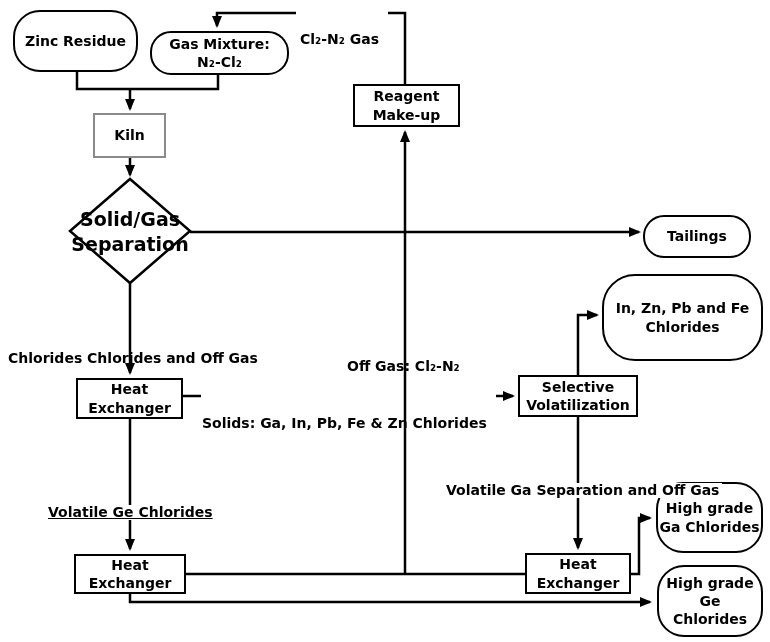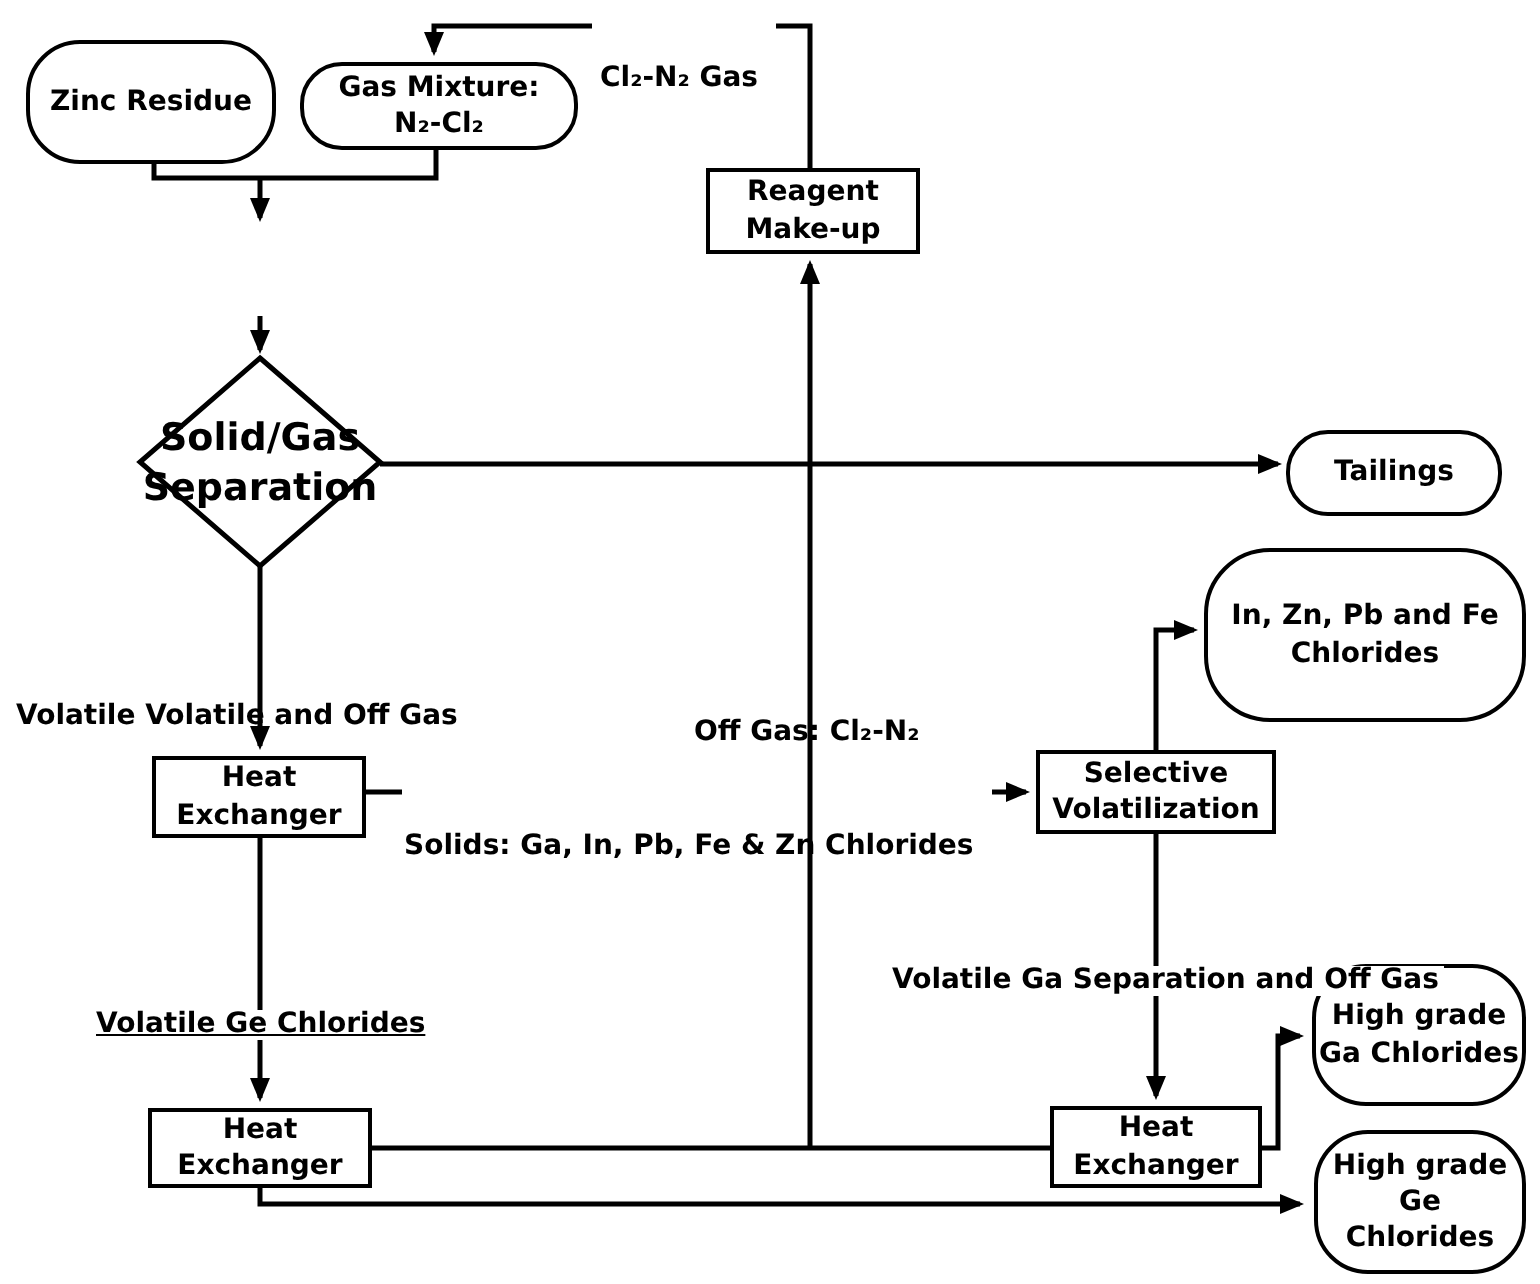--- a/index.html
+++ b/index.html
@@ -65,25 +65,26 @@
 
       <path d="M405,84 V13 H388"></path>
       <path d="M296,13 H217 V26" marker-end="url(#arr)"></path>
 
       <path d="M130,594 V602 H650" marker-end="url(#arr)"></path>
 
       <path d="M631,574 H639 V518 H650" marker-end="url(#arr)"></path>
     </g>
   </svg>
 
-  <div class="node stadium" style="left:13px;top:20px;width:125px;height:62px;border-radius:27px;">Zinc Residue</div>
+  <div class="node stadium" style="left:13px;top:10px;width:125px;height:62px;border-radius:27px;">Zinc Residue</div>
 
   <div class="node stadium" style="left:150px;top:31px;width:139px;height:44px;border-radius:21px;">Gas Mixture:
 N₂-Cl₂</div>
 
+  <div class="node kiln" style="left:93px;top:113px;width:73px;height:45px;">Kiln</div>
 
   <div class="node" style="left:353px;top:84px;width:107px;height:43px;">Reagent
 Make-up</div>
 
   <div class="diamond-text" style="left:72px;top:212px;width:116px;height:40px;">Solid/Gas
 Separation</div>
 
   <div class="node stadium" style="left:643px;top:215px;width:108px;height:43px;border-radius:21px;">Tailings</div>
 
   <div class="node stadium" style="left:602px;top:274px;width:161px;height:87px;border-radius:33px;">In, Zn, Pb and Fe
@@ -103,21 +104,21 @@
 
   <div class="node stadium" style="left:656px;top:482px;width:107px;height:71px;border-radius:27px;">High grade
 Ga Chlorides</div>
 
   <div class="node stadium" style="left:657px;top:565px;width:106px;height:72px;border-radius:27px;">High grade
 Ge
 Chlorides</div>
 
   <div class="elabel gap" style="left:297px;top:4px;">Cl₂-N₂ Gas</div>
 
-  <div class="elabel" style="left:8px;top:323px;">Volatile Volatile and Off Gas</div>
+  <div class="elabel" style="left:8px;top:323px;">Chlorides Chlorides and Off Gas</div>
 
   <div class="elabel" style="left:347px;top:331px;text-align:right;">Off Gas: Cl₂-N₂</div>
 
   <div class="elabel" style="left:202px;top:388px;">Solids: Ga, In, Pb, Fe &amp; Zn Chlorides</div>
 
   <div class="elabel gap" style="left:45px;top:477px;text-decoration:underline;">Volatile Ge Chlorides</div>
 
   <div class="elabel gap" style="left:443px;top:455px;">Volatile Ga Separation and Off Gas</div>
 
 </div>

